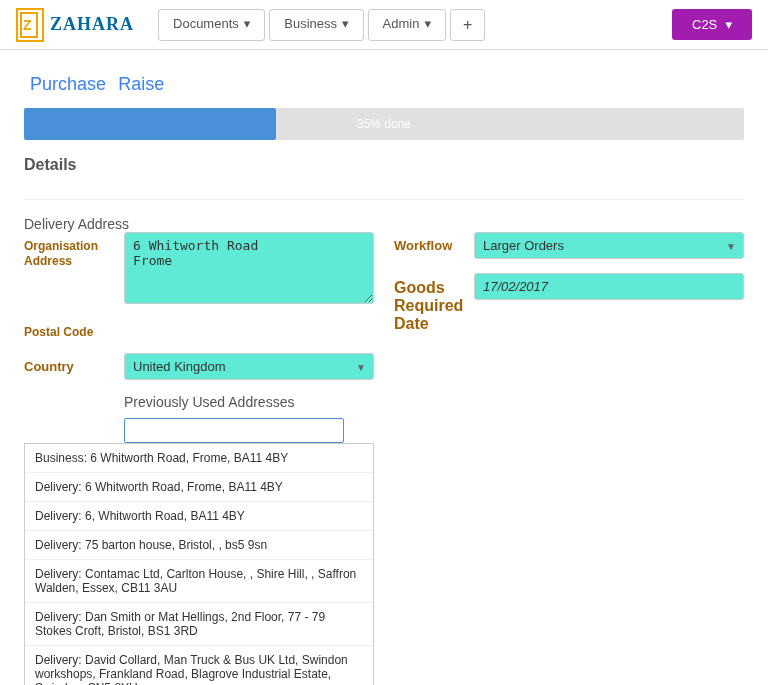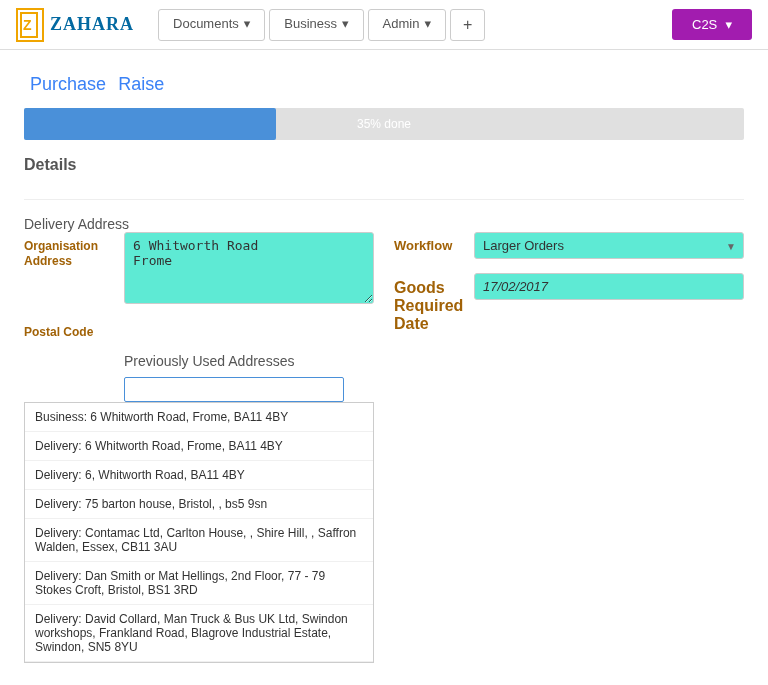--- a/index.html
+++ b/index.html
@@ -159,20 +159,31 @@
         <textarea class="form-control" rows="4" style="width: 220px;">6 Whitworth Road
 Frome</textarea>
       </div>
 
       <div class="form-group">
         <label class="form-label">
           <span style="font-size:12px;">Postal Code</span>
         </label>
       </div>
 
+      <div class="form-group">
+        <label class="form-label">Country</label>
+        <div class="select-wrapper" style="width:220px;">
+          <select class="form-control" style="width:100%;">
+            <option>United Kingdom</option>
+            <option>United States</option>
+            <option>France</option>
+            <option>Germany</option>
+          </select>
+        </div>
+      </div>
 
       <div class="previously-used">
         <div class="prev-title">Previously Used Addresses</div>
         <div class="prev-search">
           <input type="text" placeholder="" style="width: 220px; border: 1px solid rgb(74, 144, 217); padding: 4px 8px; font-size: 13px;">
         </div>
         <div class="address-list" id="address-list">
         <div class="address-item">Business: 6 Whitworth Road, Frome, BA11 4BY</div>
             <div class="address-item">Delivery: 6 Whitworth Road, Frome, BA11 4BY</div>
             <div class="address-item">Delivery: 6, Whitworth Road, BA11 4BY</div>

